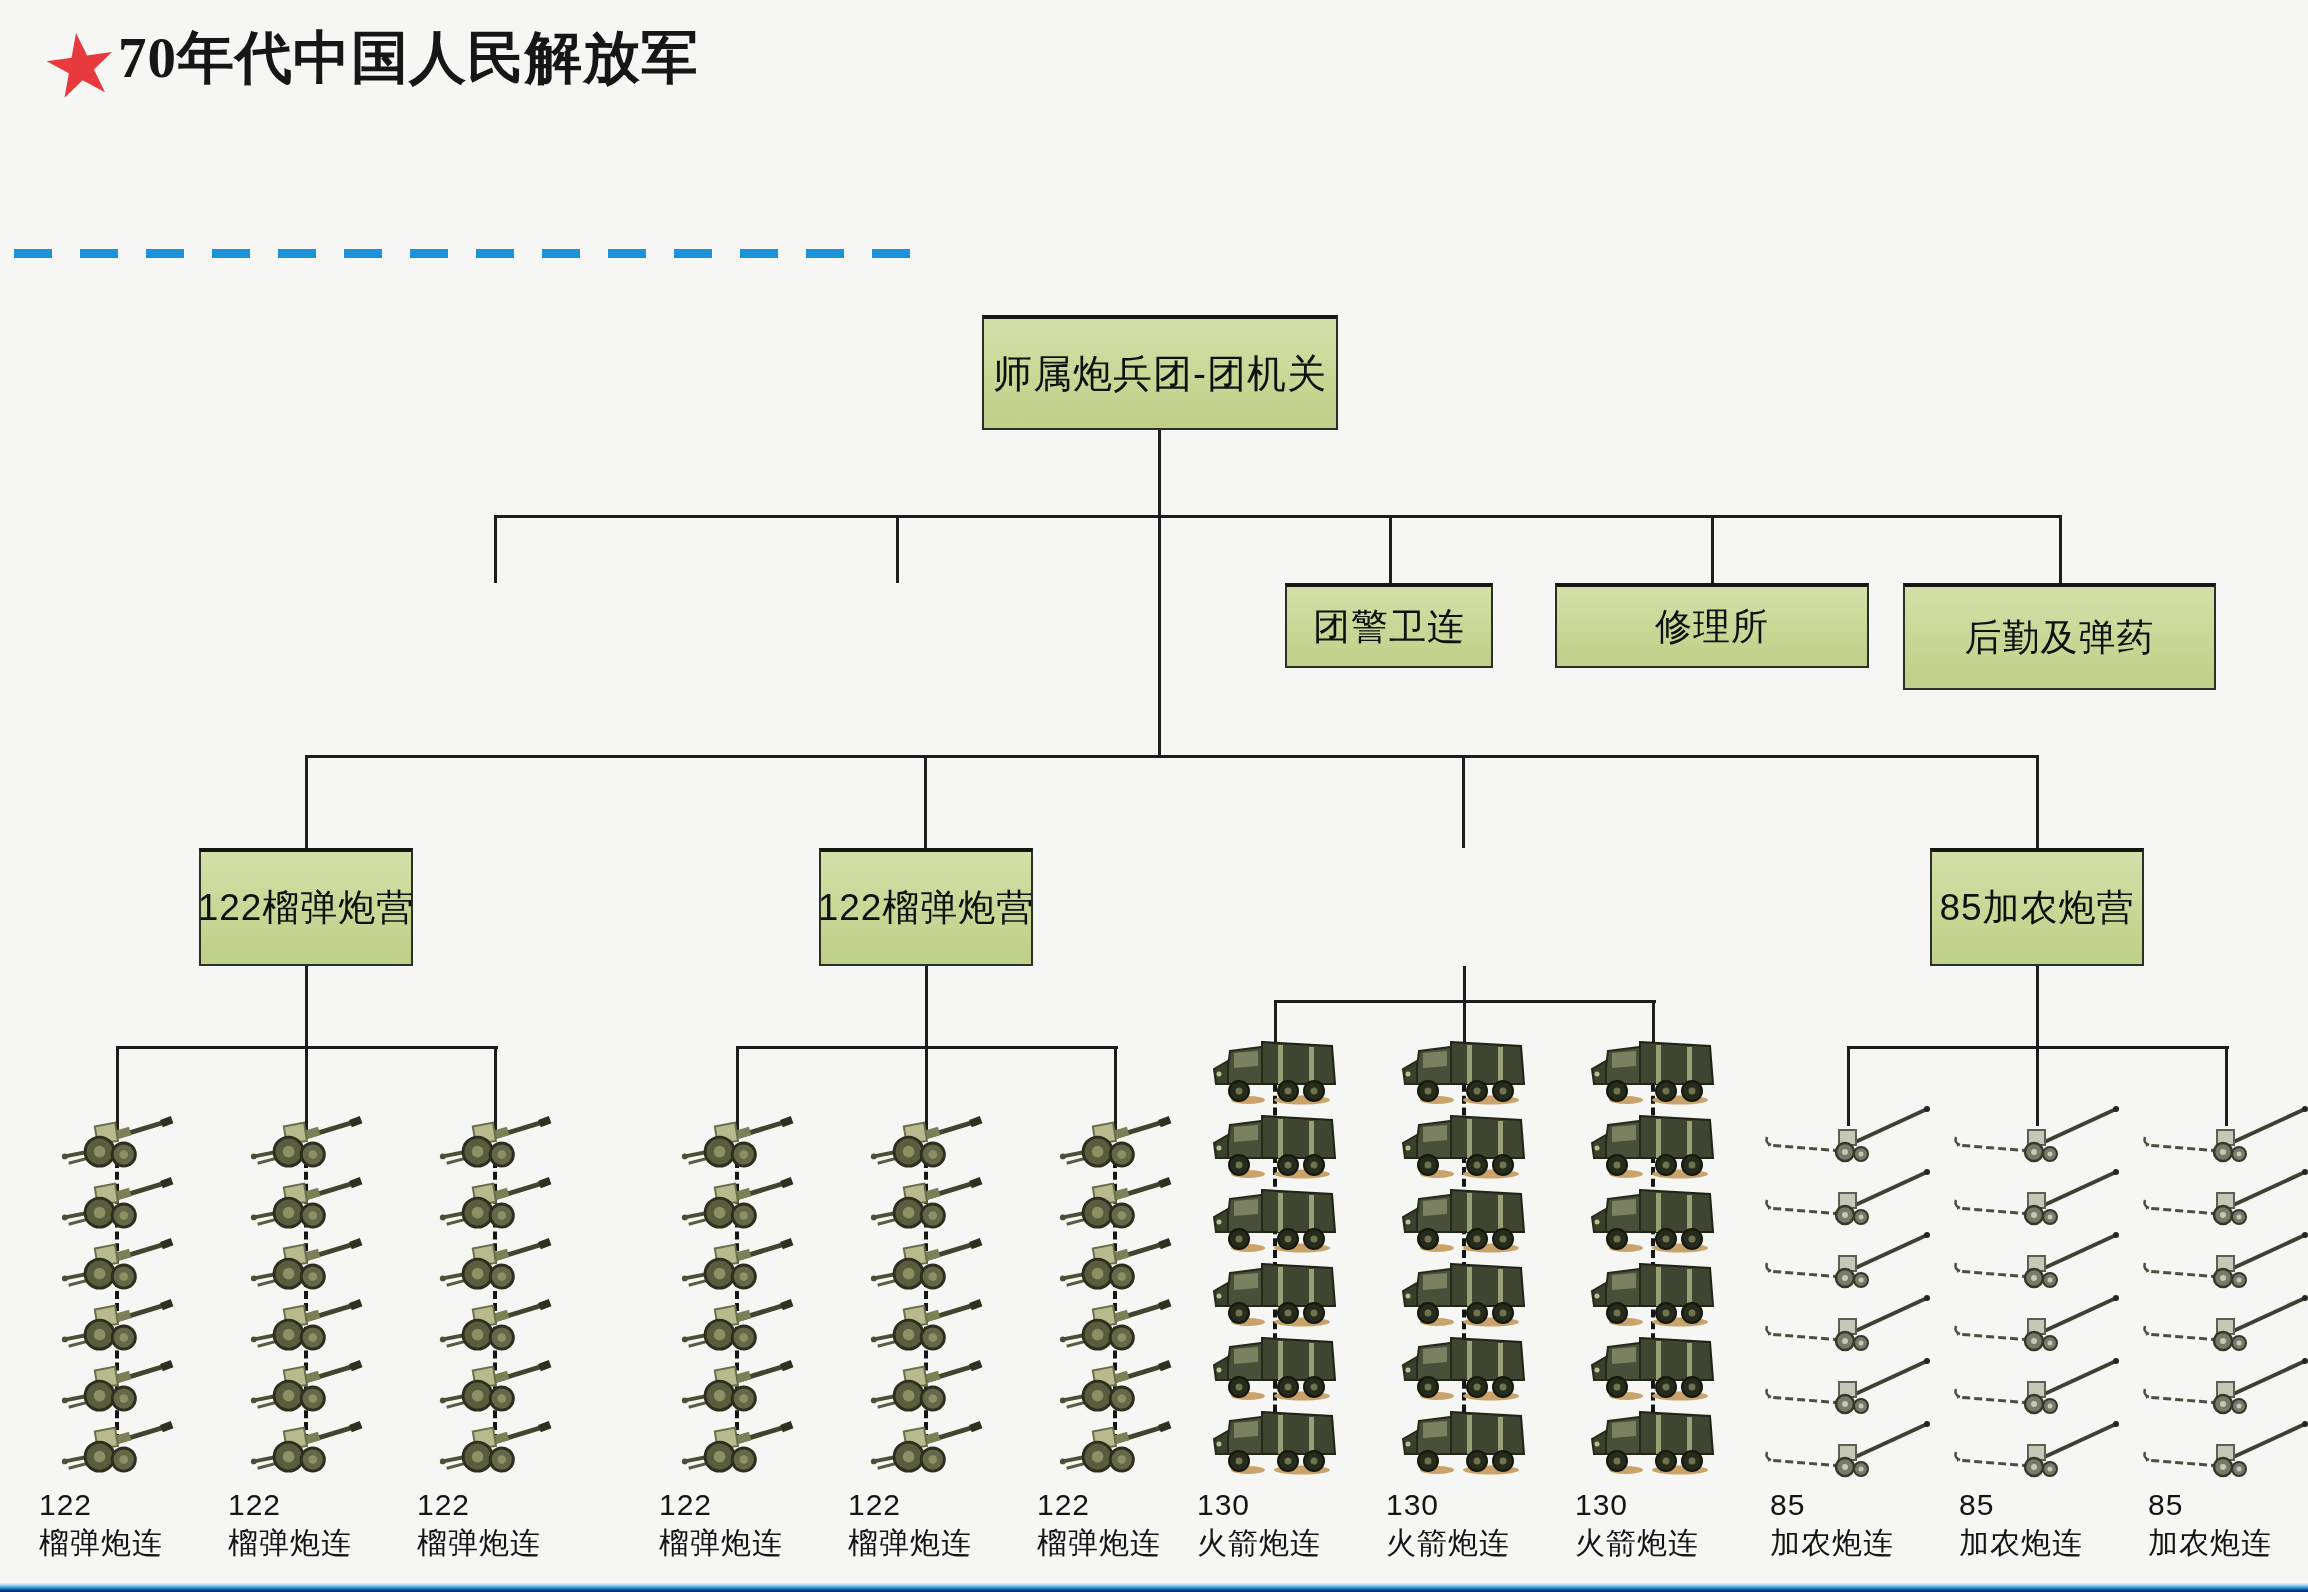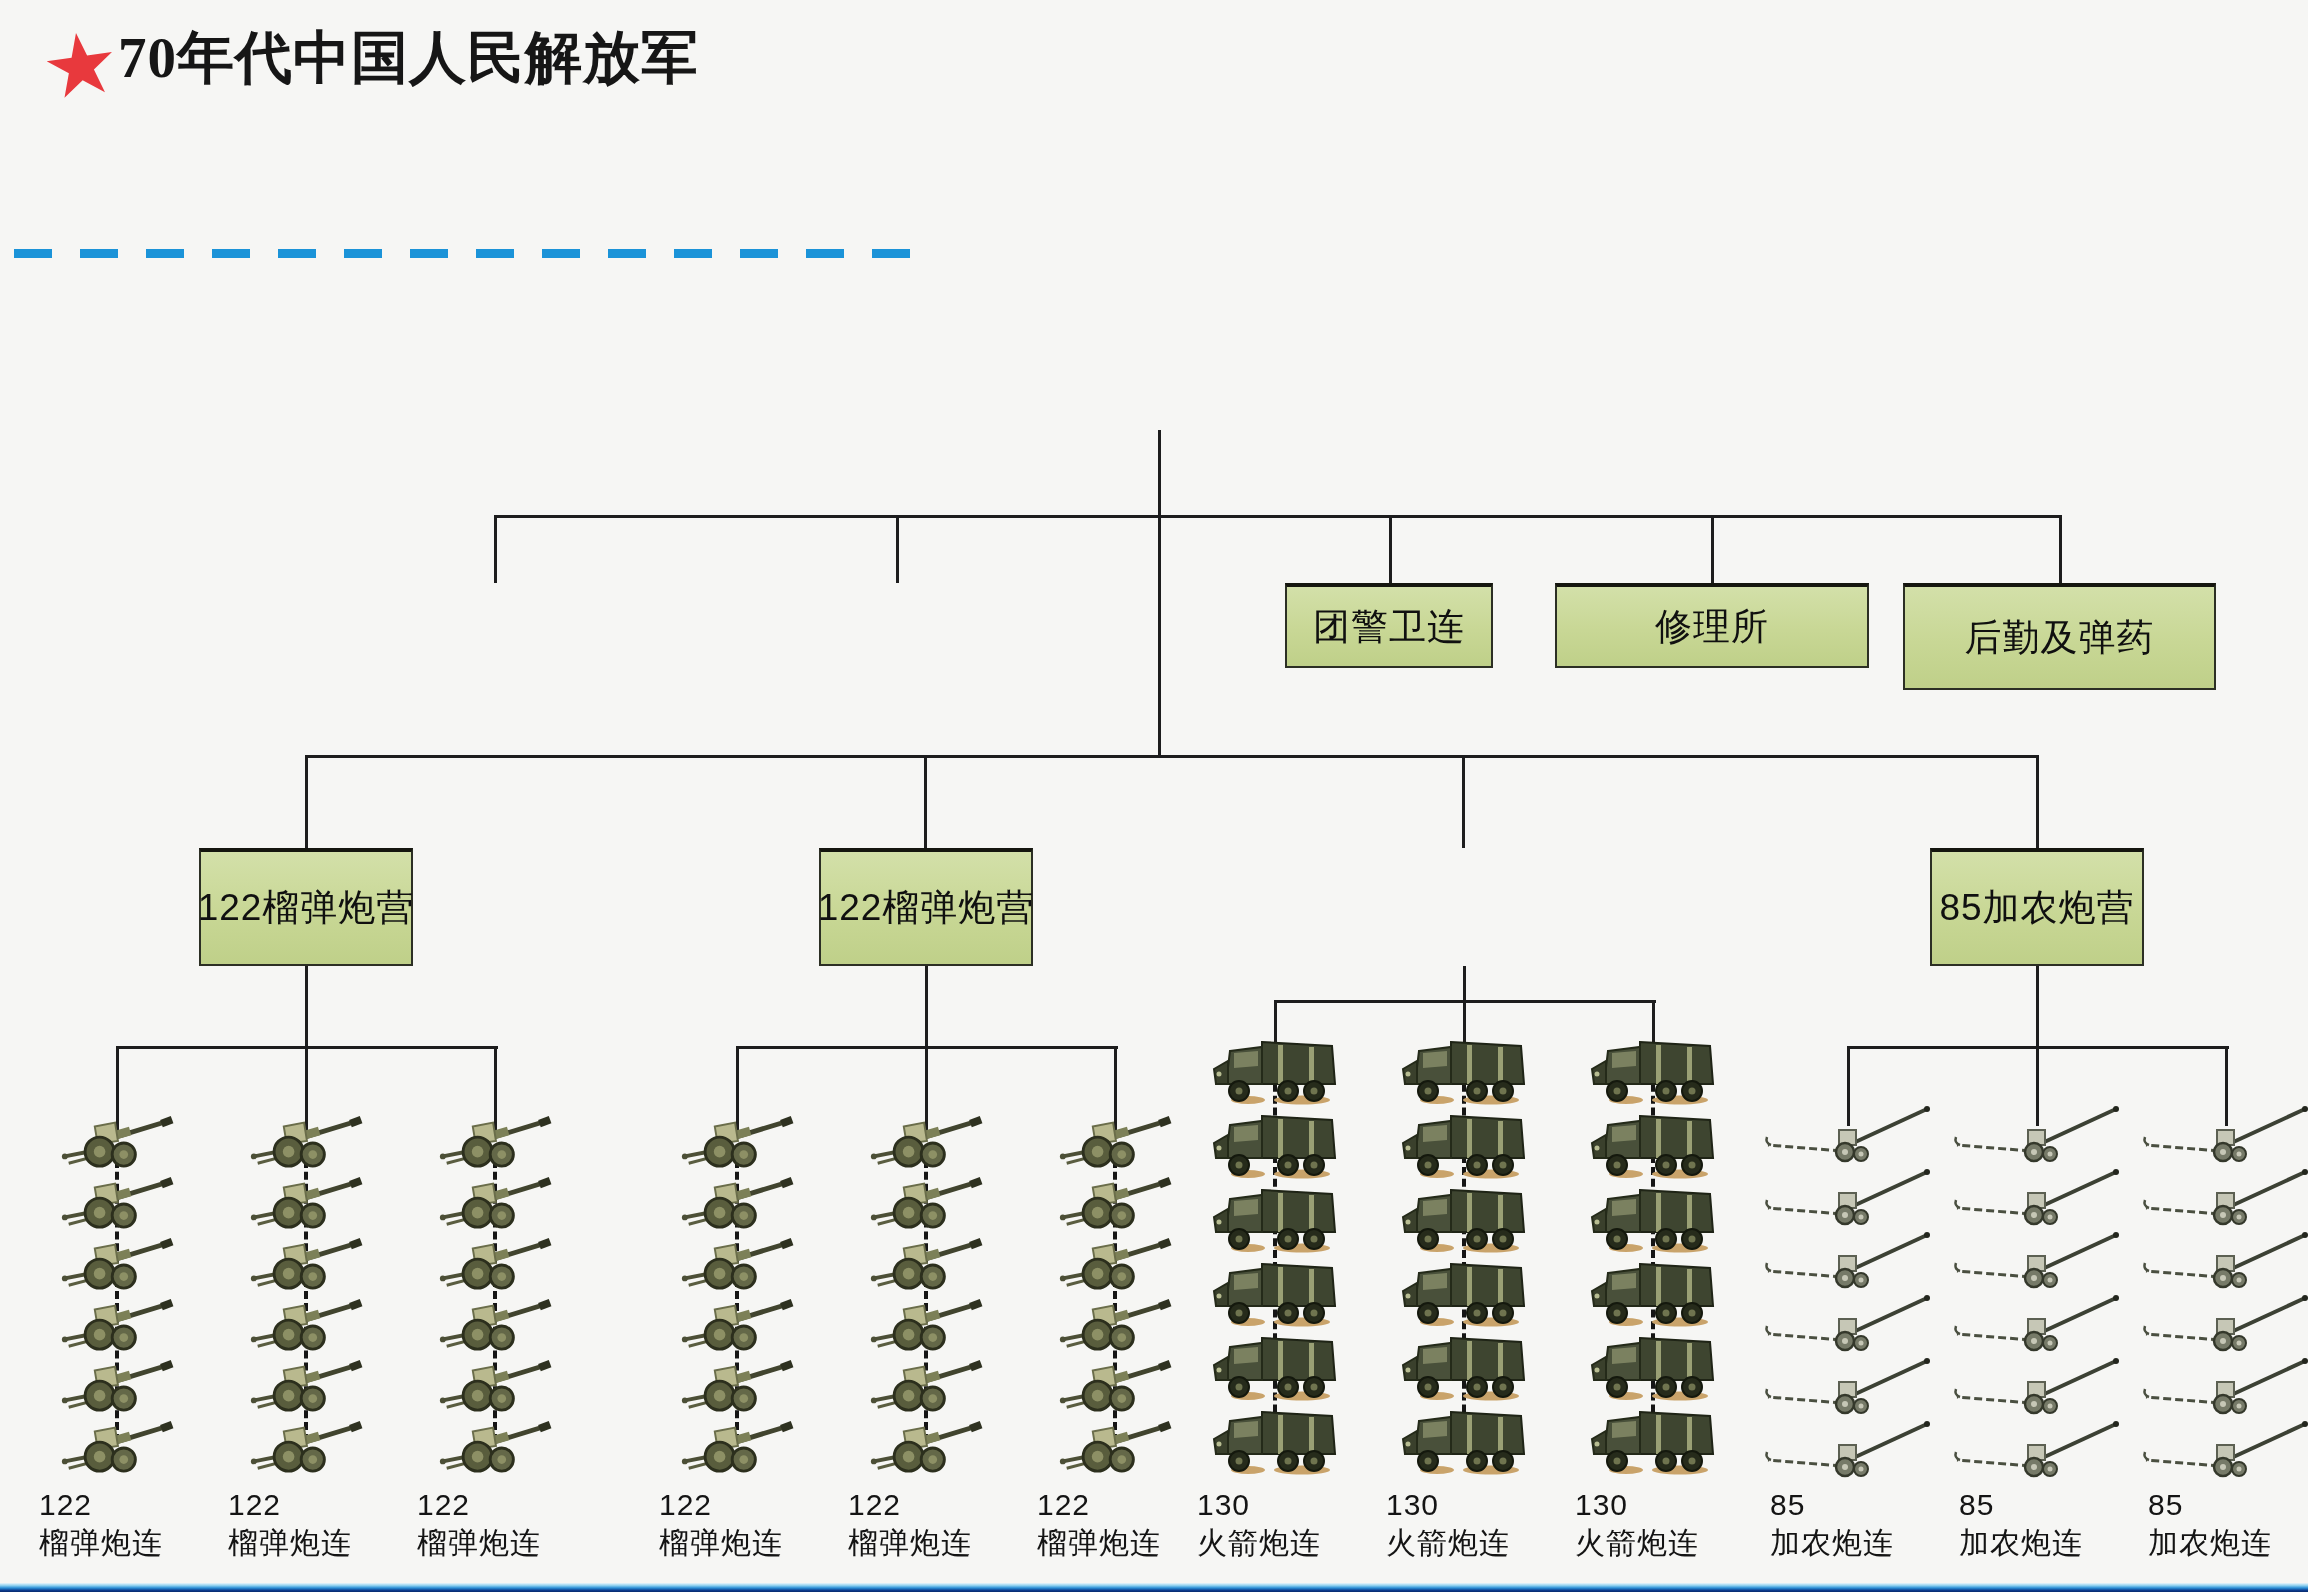--- a/index.html
+++ b/index.html
@@ -49,20 +49,21 @@
 <body>
 
 <div class="canvas">
 
   <span class="star">★</span>
   <div class="title-block">
     <div class="title-line">70年代中国人民解放军</div>
   </div>
   <div class="dashed-divider"></div>
 
+  <div class="org-box" style="left:982px;top:315px;width:356px;height:115px;font-size:39px;">师属炮兵团-团机关</div>
 
   <div class="cline" style="left:1158px;top:430px;width:3px;height:87px;"></div>
   <div class="cline" style="left:494px;top:515px;width:1568px;height:3px;"></div>
   <div class="cline" style="left:494px;top:515px;width:3px;height:68px;"></div>
   <div class="cline" style="left:896px;top:515px;width:3px;height:68px;"></div>
   <div class="cline" style="left:1389px;top:515px;width:3px;height:68px;"></div>
   <div class="cline" style="left:1711px;top:515px;width:3px;height:68px;"></div>
   <div class="cline" style="left:2059px;top:515px;width:3px;height:68px;"></div>
 
   <div class="cline" style="left:1158px;top:515px;width:3px;height:243px;"></div>

